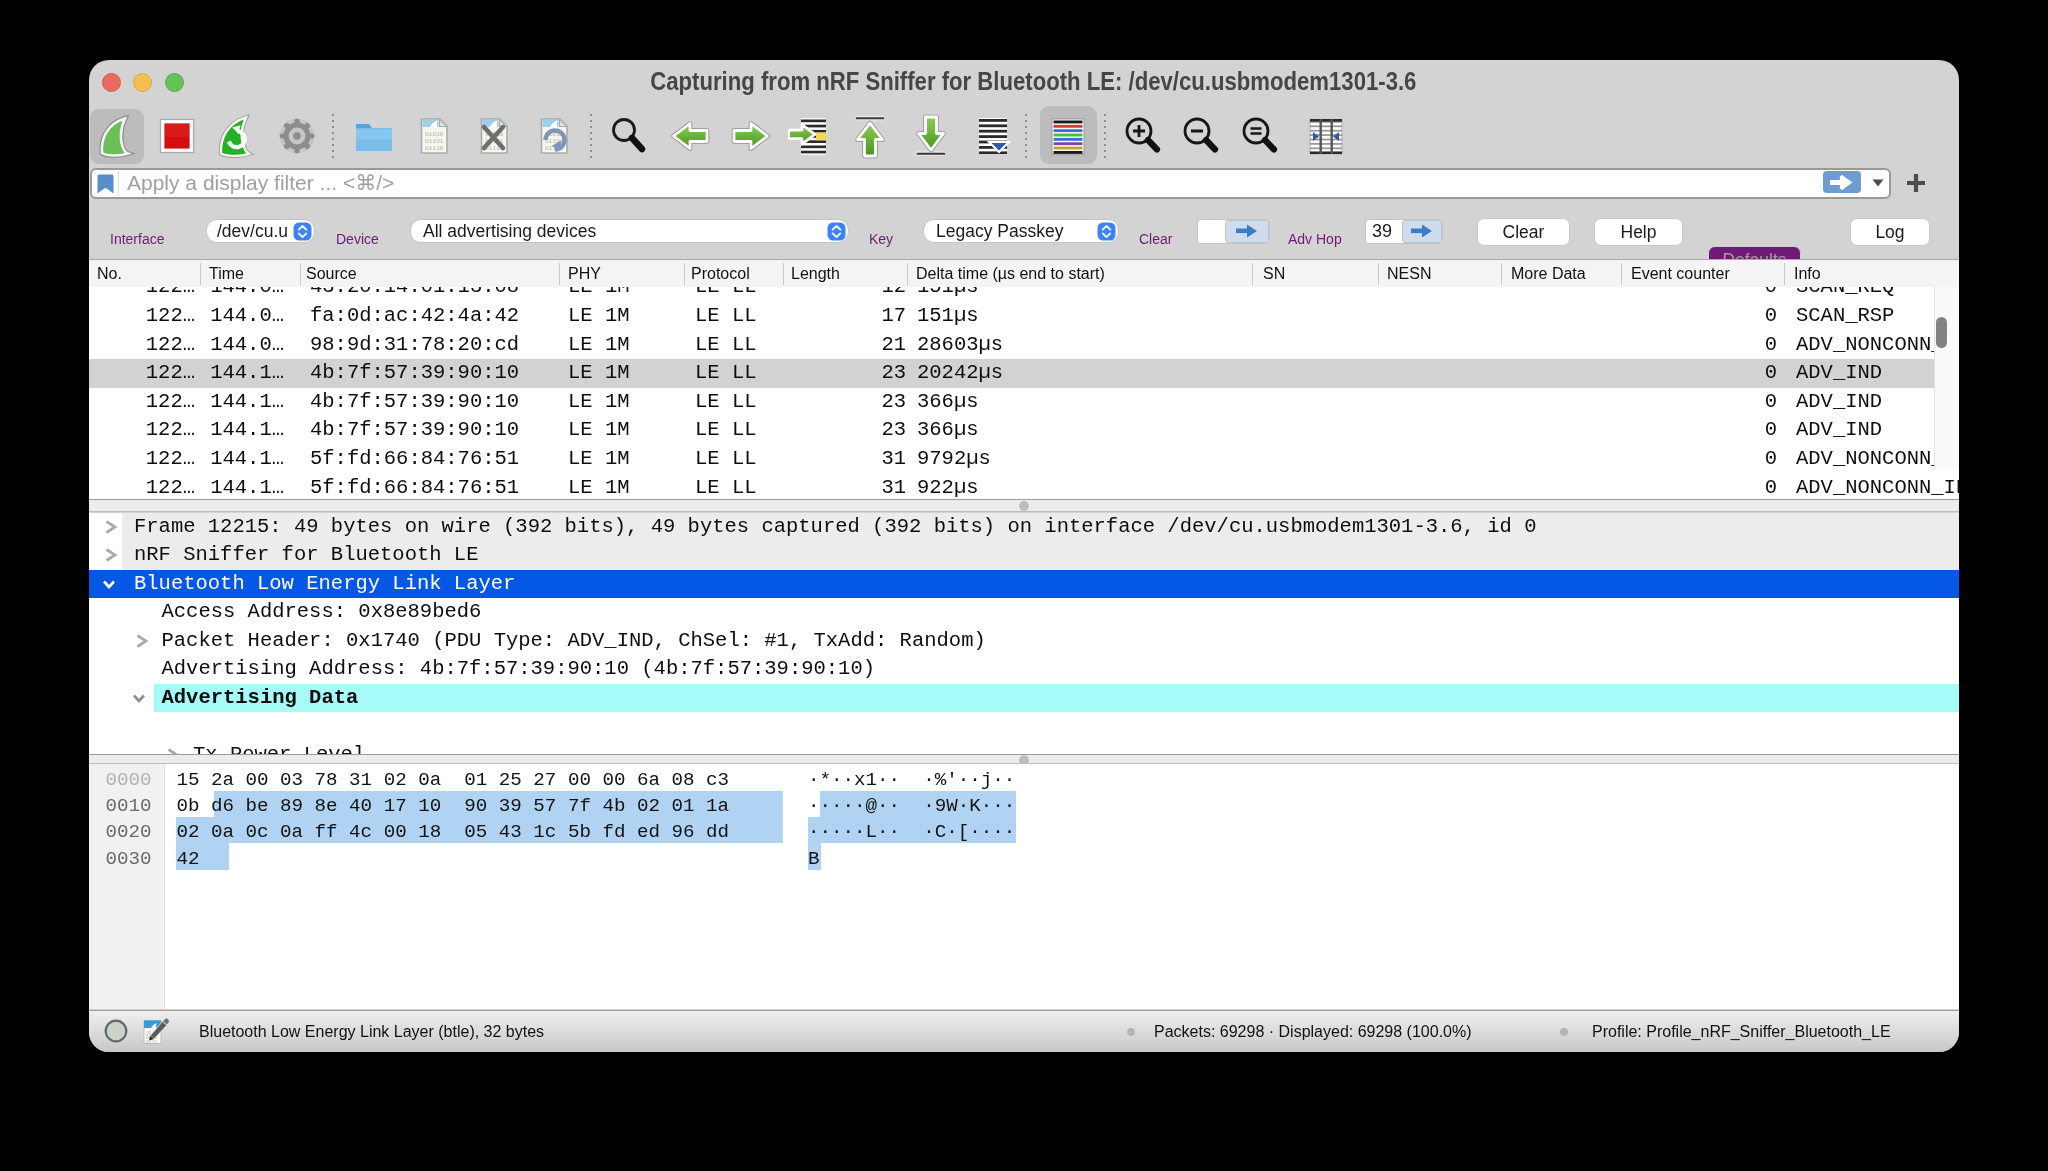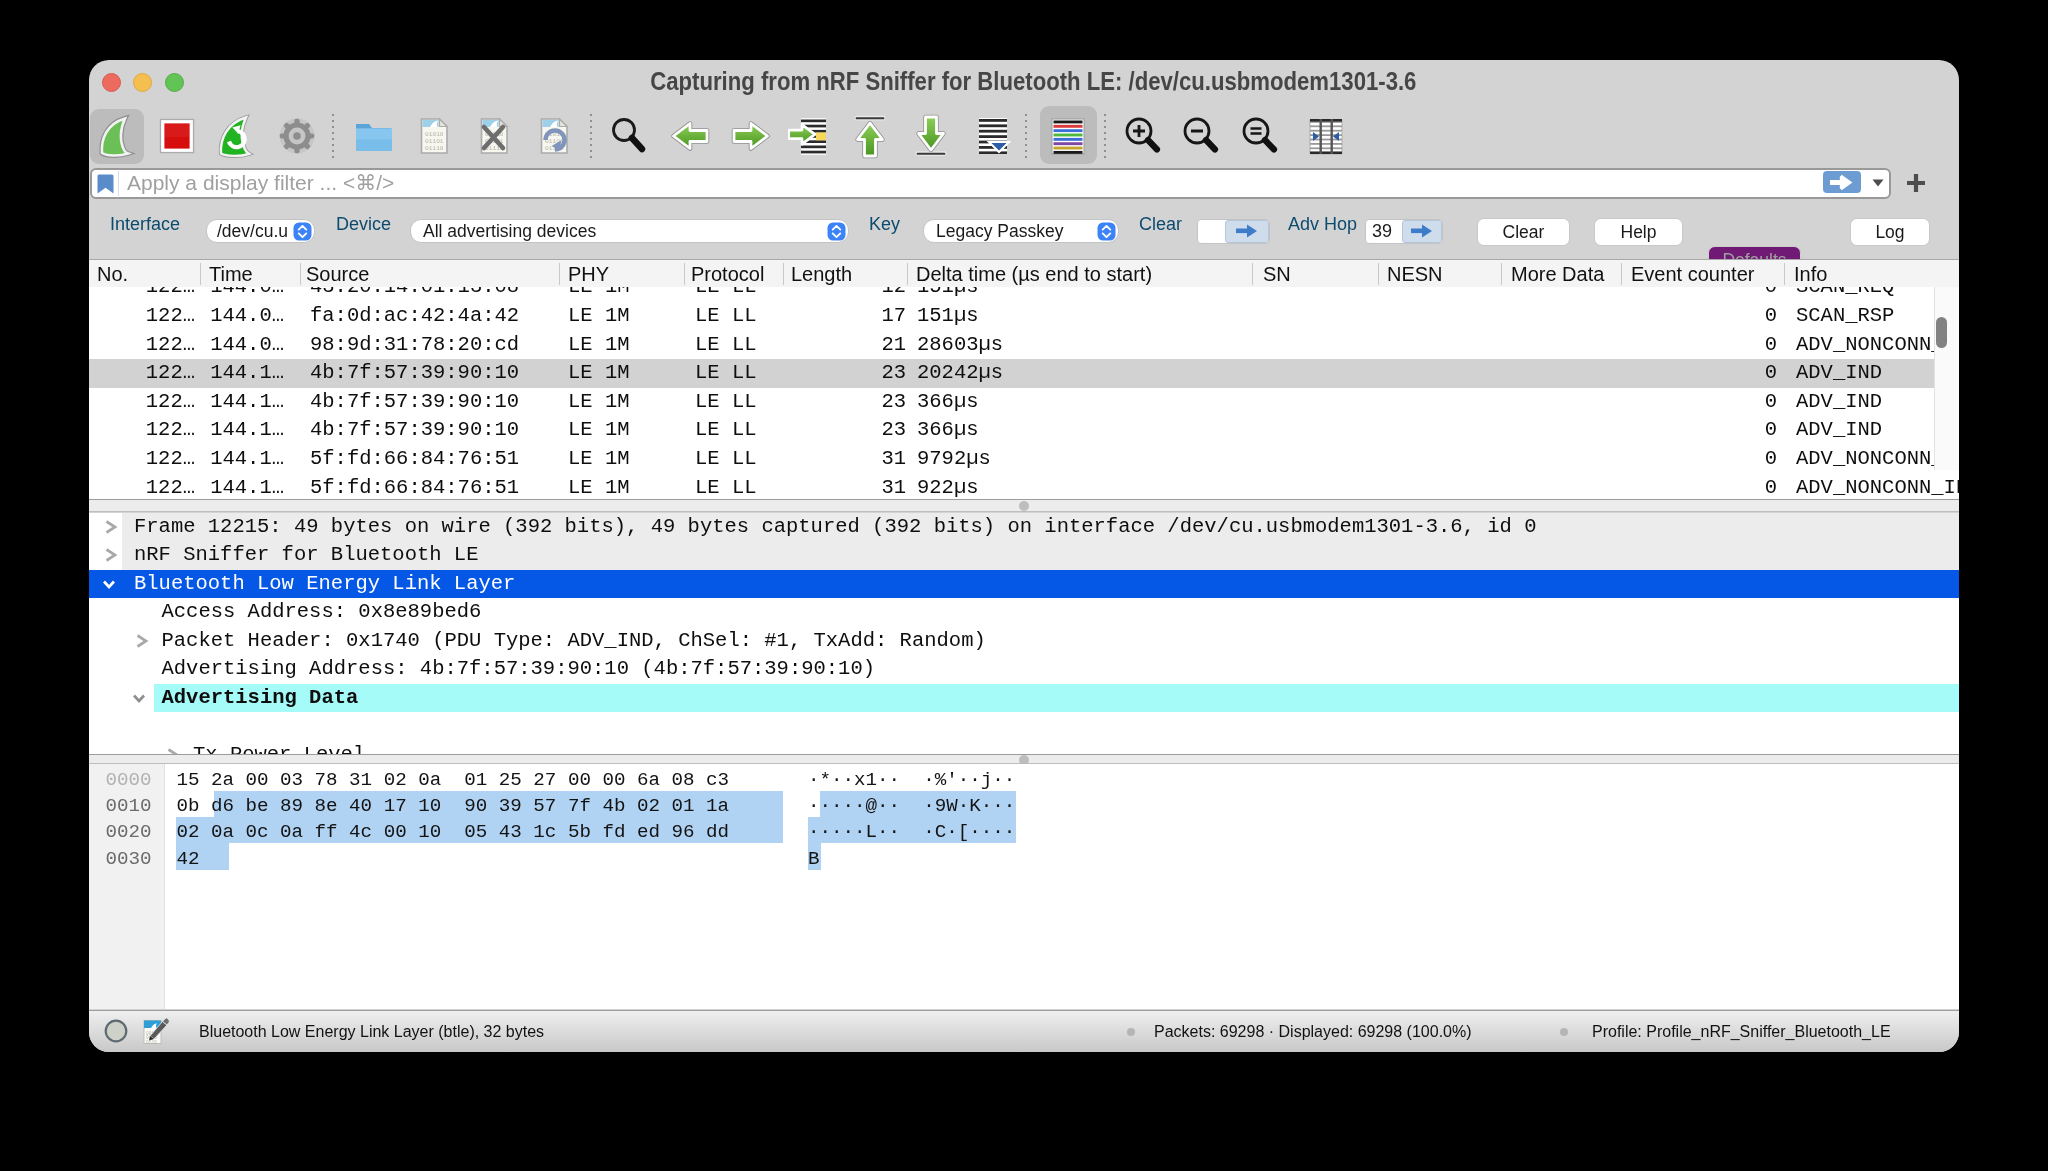--- a/index.html
+++ b/index.html
@@ -13,29 +13,29 @@
 .tl { position:absolute; top:12.5px; width:19px; height:19px; border-radius:50%; }
 
 .tbtn { position:absolute; top:49px; width:54px; height:55px; border-radius:9px; }
 .sep { position:absolute; top:54px; width:2px; height:44px;
   background-image:repeating-linear-gradient(#8f8f8f 0 2px, transparent 2px 6px); }
 .icon { position:absolute; }
 
 #ffield { position:absolute; left:1px; top:108px; width:1801px; height:31px;
   background:#fff; border:2px solid #999; border-radius:6px; }
 
-.lbl { position:absolute; top:151px; height:26px; line-height:26px; font-size:18px; color:#0c4a6e; }
+.lbl { position:absolute; top:166px; height:26px; line-height:26px; font-size:14px; color:#701a75; }
 .dd { position:absolute; top:158.5px; height:24.5px; background:#fff; border-radius:11px;
   border:1px solid #c4c4c4; font-size:17.5px; color:#1a1a1a; line-height:23px; }
 .btn { position:absolute; top:157.5px; height:28px; background:#fff; border:1px solid #c9c9c9;
   border-radius:7px; font-size:17.5px; color:#1a1a1a; text-align:center; line-height:26px; }
 
 #phead { position:absolute; left:0; top:199px; width:1870px; height:28px; background:#f4f4f4;
   border-top:1px solid #a9a9a9; }
-.hl { position:absolute; top:0; height:28px; line-height:28px; font-size:20px; color:#111; }
+.hl { position:absolute; top:0; height:28px; line-height:28px; font-size:16px; color:#111; }
 .hsep { position:absolute; top:3px; height:22px; width:1px; background:#c9c9c9; }
 #plist { position:absolute; left:0; top:227px; width:1870px; height:212px; background:#fff; overflow:hidden; }
 .prow { position:absolute; left:0; width:1870px; height:28.6px; line-height:28.6px;
   font-family:"Liberation Mono", monospace; font-size:20.5px; color:#0e0e0e; }
 .prow span { position:absolute; }
 .cno { left:20px; width:86px; text-align:right; }
 .cti { left:110px; width:85px; text-align:right; }
 .csr { left:221px; }
 .cph { left:479px; }
 .cpr { left:606px; }
@@ -450,21 +450,21 @@
     <div class="xhl" style="left:730.5px;top:26.3px;width:196.5px;height:26.3px;"></div>
     <div class="xhl" style="left:719px;top:52.6px;width:208px;height:26.3px;"></div>
     <div class="xhl" style="left:719px;top:78.9px;width:13px;height:26.3px;"></div>
     <div class="xrow" style="left:16.5px;top:2.3px;color:#b2b2b2;">0000</div>
     <div class="xrow" style="left:87.4px;top:2.3px;">15 2a 00 03 78 31 02 0a  01 25 27 00 00 6a 08 c3</div>
     <div class="xrow" style="left:719px;top:2.3px;">·*··x1··  ·%'··j··</div>
     <div class="xrow" style="left:16.5px;top:28.6px;color:#6b6b6b;">0010</div>
     <div class="xrow" style="left:87.4px;top:28.6px;">0b d6 be 89 8e 40 17 10  90 39 57 7f 4b 02 01 1a</div>
     <div class="xrow" style="left:719px;top:28.6px;">·····@··  ·9W·K···</div>
     <div class="xrow" style="left:16.5px;top:54.9px;color:#6b6b6b;">0020</div>
-    <div class="xrow" style="left:87.4px;top:54.9px;">02 0a 0c 0a ff 4c 00 10  05 43 1c 5b fd ed 96 dd</div>
+    <div class="xrow" style="left:87.4px;top:54.9px;">02 0a 0c 0a ff 4c 00 18  05 43 1c 5b fd ed 96 dd</div>
     <div class="xrow" style="left:719px;top:54.9px;">·····L··  ·C·[····</div>
     <div class="xrow" style="left:16.5px;top:81.2px;color:#6b6b6b;">0030</div>
     <div class="xrow" style="left:87.4px;top:81.2px;">42</div>
     <div class="xrow" style="left:719px;top:81.2px;">B</div>
   </div>
 
   <div id="status">
     <div class="stxt" style="left:110px;">Bluetooth Low Energy Link Layer (btle), 32 bytes</div>
     <div class="sdot" style="left:1038px;"></div>
     <div class="stxt" style="left:1065px;">Packets: 69298 · Displayed: 69298 (100.0%)</div>

